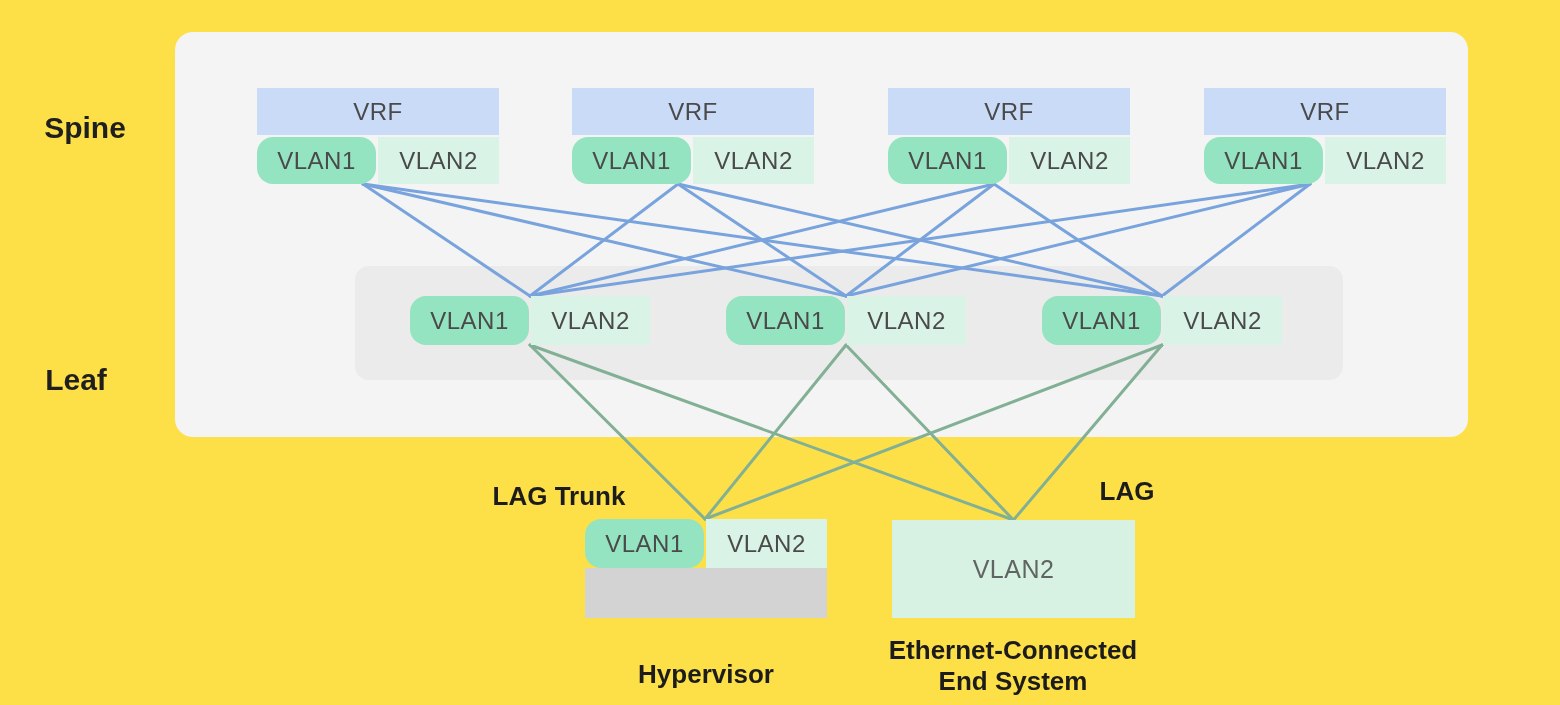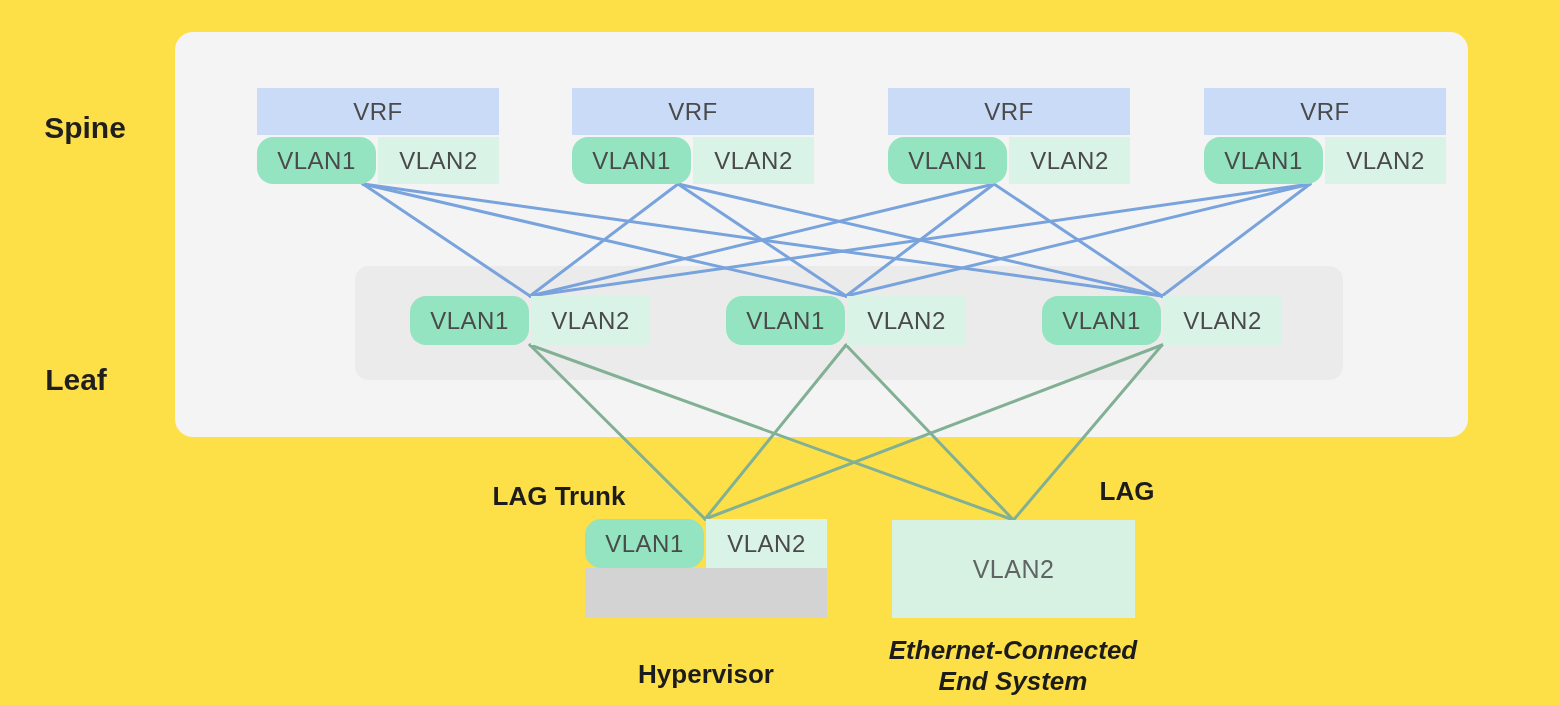--- a/index.html
+++ b/index.html
@@ -32,21 +32,21 @@
     font-size:25px;color:#5f6562;letter-spacing:0.5px;
   }
   .side-label{
     position:absolute;z-index:2;transform:translate(-50%,-50%);
     font-size:30px;font-weight:600;color:#1f1f1f;white-space:nowrap;
   }
   .small-label{
     position:absolute;z-index:2;transform:translate(-50%,-50%);
     font-size:26px;font-weight:600;color:#1c1c1c;white-space:nowrap;text-align:center;
   }
-  .end-label{line-height:31px;font-style:italic;}
+  .end-label{line-height:31px;}
 </style>
 </head>
 <body>
 
 <div id="stage">
 
   <div class="panel outer"></div>
   <div class="panel inner"></div>
 
   <svg id="links" width="1560" height="705">

